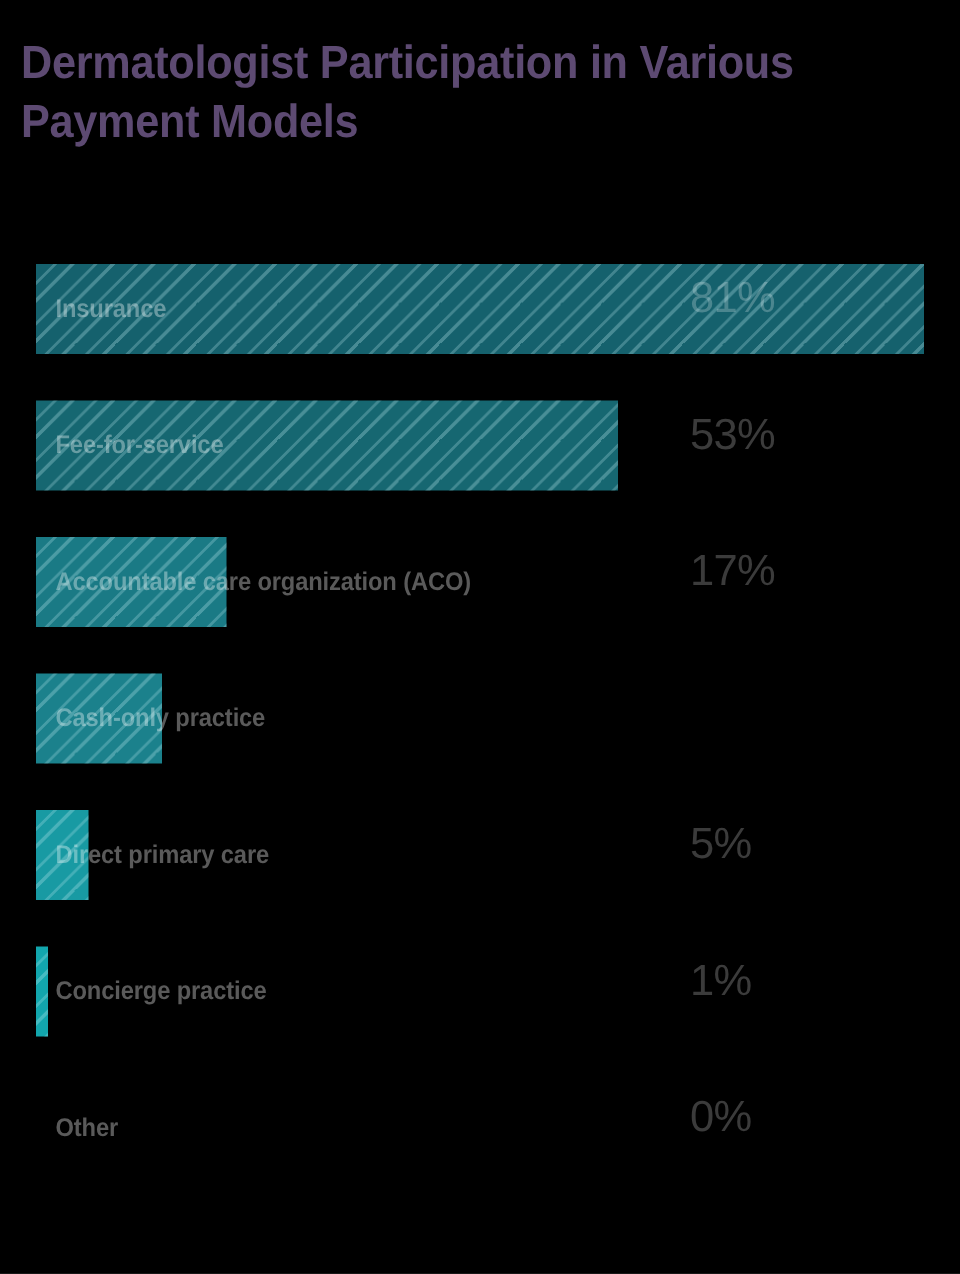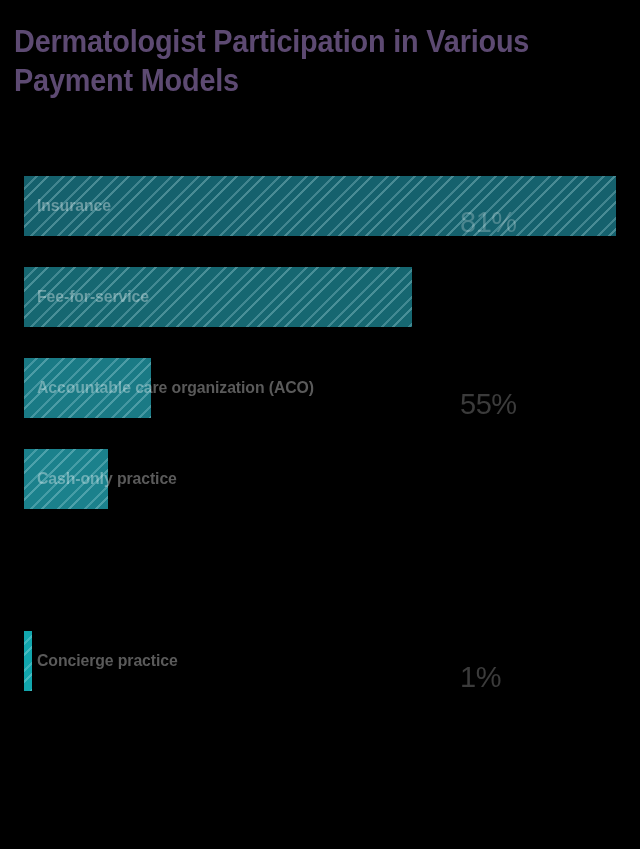--- a/index.html
+++ b/index.html
@@ -97,21 +97,21 @@
     color: #5a5a5a;
     white-space: nowrap;
     transform: scaleX(0.93);
     transform-origin: left center;
     mix-blend-mode: screen;
   }
 
   .value-label {
     position: absolute;
     left: 460px;
-    top: 27px;
+    top: 4px;
     height: 60px;
     line-height: 60px;
     font-family: "Liberation Sans", sans-serif;
     font-size: 29px;
     font-weight: 400;
     letter-spacing: -0.5px;
     color: #3b3b3b;
     white-space: nowrap;
     mix-blend-mode: screen;
   }
@@ -130,36 +130,49 @@
           <div class="bar-fill" style="width: 592px; background-color: rgb(21, 97, 109);"></div>
         </div>
         <div class="cat-label">Insurance</div>
         <div class="value-label">81%</div>
       </div>
       <div class="bar-row" style="top: 256px; text-align: right;">
         <div class="bar-track">
           <div class="bar-fill" style="width: 388px; background-color: rgb(22, 103, 113);"></div>
         </div>
         <div class="cat-label">Fee-for-service</div>
+        <div class="value-label">53%</div>
       </div>
       <div class="bar-row" style="top: 347px;">
         <div class="bar-track">
           <div class="bar-fill" style="width: 127px; background-color: rgb(26, 122, 133);"></div>
         </div>
         <div class="cat-label">Accountable care organization (ACO)</div>
-        <div class="value-label">55%</div>
+        <div class="value-label">17%</div>
       </div>
       <div class="bar-row" style="top: 438px;">
         <div class="bar-track">
           <div class="bar-fill" style="width: 84px; background-color: rgb(27, 129, 140);"></div>
         </div>
         <div class="cat-label">Cash-only practice</div>
+      </div>
+      <div class="bar-row" style="top: 529px;">
+        <div class="bar-track">
+          <div class="bar-fill" style="width: 35px; background-color: rgb(24, 154, 163);"></div>
+        </div>
+        <div class="cat-label">Direct primary care</div>
+        <div class="value-label">5%</div>
       </div>
       <div class="bar-row" style="top: 620px;">
         <div class="bar-track">
           <div class="bar-fill" style="width: 8px; background-color: rgb(18, 166, 173);"></div>
         </div>
         <div class="cat-label">Concierge practice</div>
         <div class="value-label">1%</div>
       </div>
+      <div class="bar-row" style="top: 711px;">
+        <div class="bar-track"></div>
+        <div class="cat-label">Other</div>
+        <div class="value-label">0%</div>
+      </div>
     </div>
 
 </div>
 
 </body></html>

